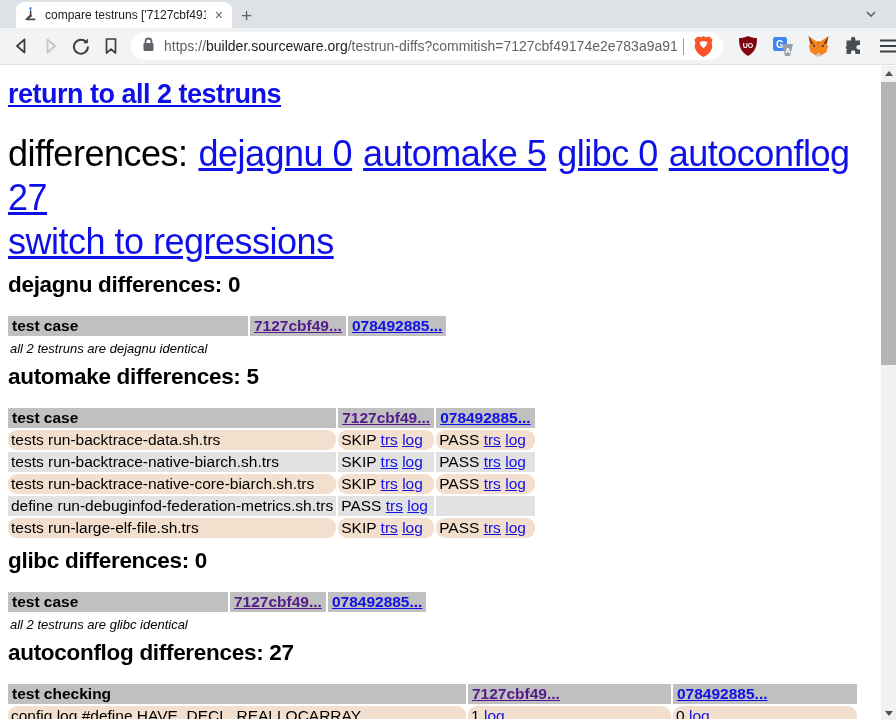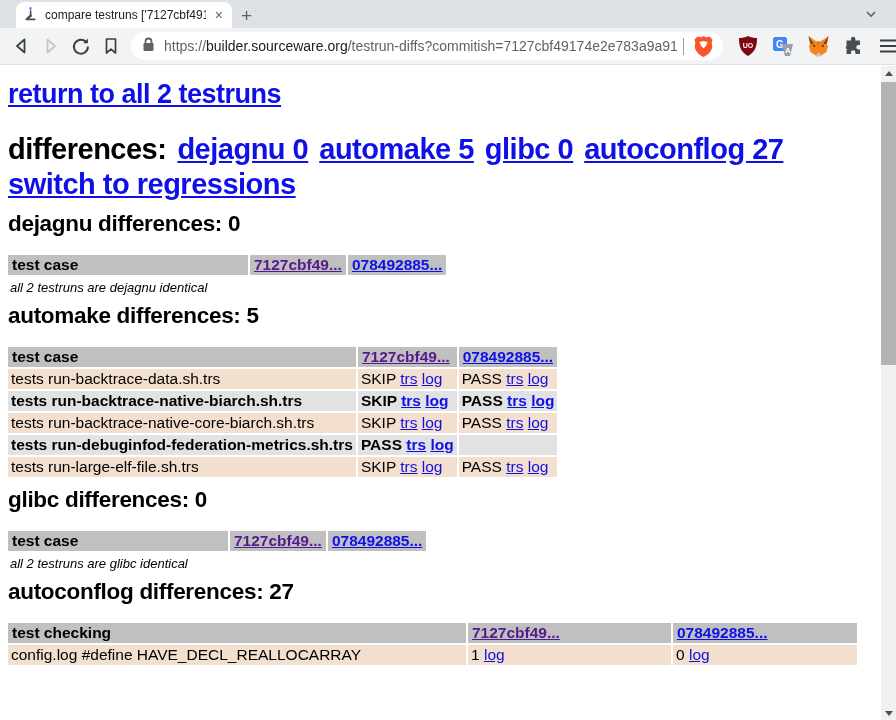--- a/index.html
+++ b/index.html
@@ -28,30 +28,30 @@
   .omni-sep { width:1px; height:17px; background:#9aa0a6; margin:0 7px 0 4px; flex:none; }
   .ext-icons { display:flex; align-items:center; gap:11px; margin-left:13px; }
   .extbtn { width:24px; height:24px; display:flex; align-items:center; justify-content:center; cursor:pointer; }
 
   
   .pagearea { position:relative; height:654px; overflow:hidden; background:#fff; padding:0 8px; }
   a { color:var(--link); text-decoration:underline; cursor:pointer; }
   a.visited { color:var(--visited); }
 
   .return-heading { margin:14px 0 16px; font-size:27px; font-weight:bold; letter-spacing:-0.5px; }
-  .diff-heading  { margin:22px 0 0; font-size:29px; font-weight:bold; line-height:1.22; color:#000; letter-spacing:-0.5px; }
+  .diff-heading  { margin:22px 0 0; font-size:36px; font-weight:normal; line-height:1.22; color:#000; letter-spacing:-0.5px; }
   .diff-heading a { margin-left:11px; }
   .diff-heading a.no-gap { margin-left:0; }
   h3.section-heading { margin:8px 0 16px; font-size:22.5px; font-weight:bold; color:#000; letter-spacing:-0.3px; }
 
   table.t { border-collapse:separate; border-spacing:2px; font-size:15.5px; margin:0 0 0 -2px; }
   table.t th { background:var(--header-bg); font-weight:bold; text-align:left; padding:1px 4px; white-space:nowrap; }
   table.t td { padding:1px 3px; white-space:nowrap; }
-  table.t tr.odd  td { background:var(--row-tan); }
-  table.t tr.even td { background:var(--row-gray);font-weight:bold; }
+  table.t tr.odd  td { background:var(--row-tan);border-radius:9px; }
+  table.t tr.even td { background:var(--row-gray); }
   table.t td.empty { background:transparent; }
 
   .t-dejagnu     .c1 { min-width:240px; } .t-dejagnu     .c2 { min-width:88px; } .t-dejagnu     .c3 { min-width:92px; }
   .t-glibc       .c1 { min-width:220px; } .t-glibc       .c2 { min-width:88px; } .t-glibc       .c3 { min-width:88px; }
   .t-automake    .c1 { min-width:308px; } .t-automake    .c2 { min-width:86px; } .t-automake    .c3 { min-width:96px; }
   .t-autoconflog .c1 { min-width:458px; } .t-autoconflog .c2 { min-width:203px; } .t-autoconflog .c3 { min-width:184px; }
   .t-autoconflog td.c2, .t-autoconflog td.c3 { text-align:left; }
 
   .note { margin:3px 0 0 2px; font-size:13px; font-style:italic; color:#000; }
 
@@ -207,21 +207,21 @@
             <td class="c1">tests run-backtrace-native-biarch.sh.trs</td>
             <td class="c2"><span>SKIP</span> <a>trs</a> <a>log</a></td>
             <td class="c3"><span>PASS</span> <a>trs</a> <a>log</a></td>
           </tr>
           <tr class="odd">
             <td class="c1">tests run-backtrace-native-core-biarch.sh.trs</td>
             <td class="c2"><span>SKIP</span> <a>trs</a> <a>log</a></td>
             <td class="c3"><span>PASS</span> <a>trs</a> <a>log</a></td>
           </tr>
           <tr class="even">
-            <td class="c1">tests run-debuginfod-federation-metrics.sh.trs</td>
+            <td class="c1">define run-debuginfod-federation-metrics.sh.trs</td>
             <td class="c2"><span>PASS</span> <a>trs</a> <a>log</a></td>
             <td class="c3 empty"></td>
           </tr>
           <tr class="odd">
             <td class="c1">tests run-large-elf-file.sh.trs</td>
             <td class="c2"><span>SKIP</span> <a>trs</a> <a>log</a></td>
             <td class="c3"><span>PASS</span> <a>trs</a> <a>log</a></td>
           </tr>
         </tbody>
     </table>

